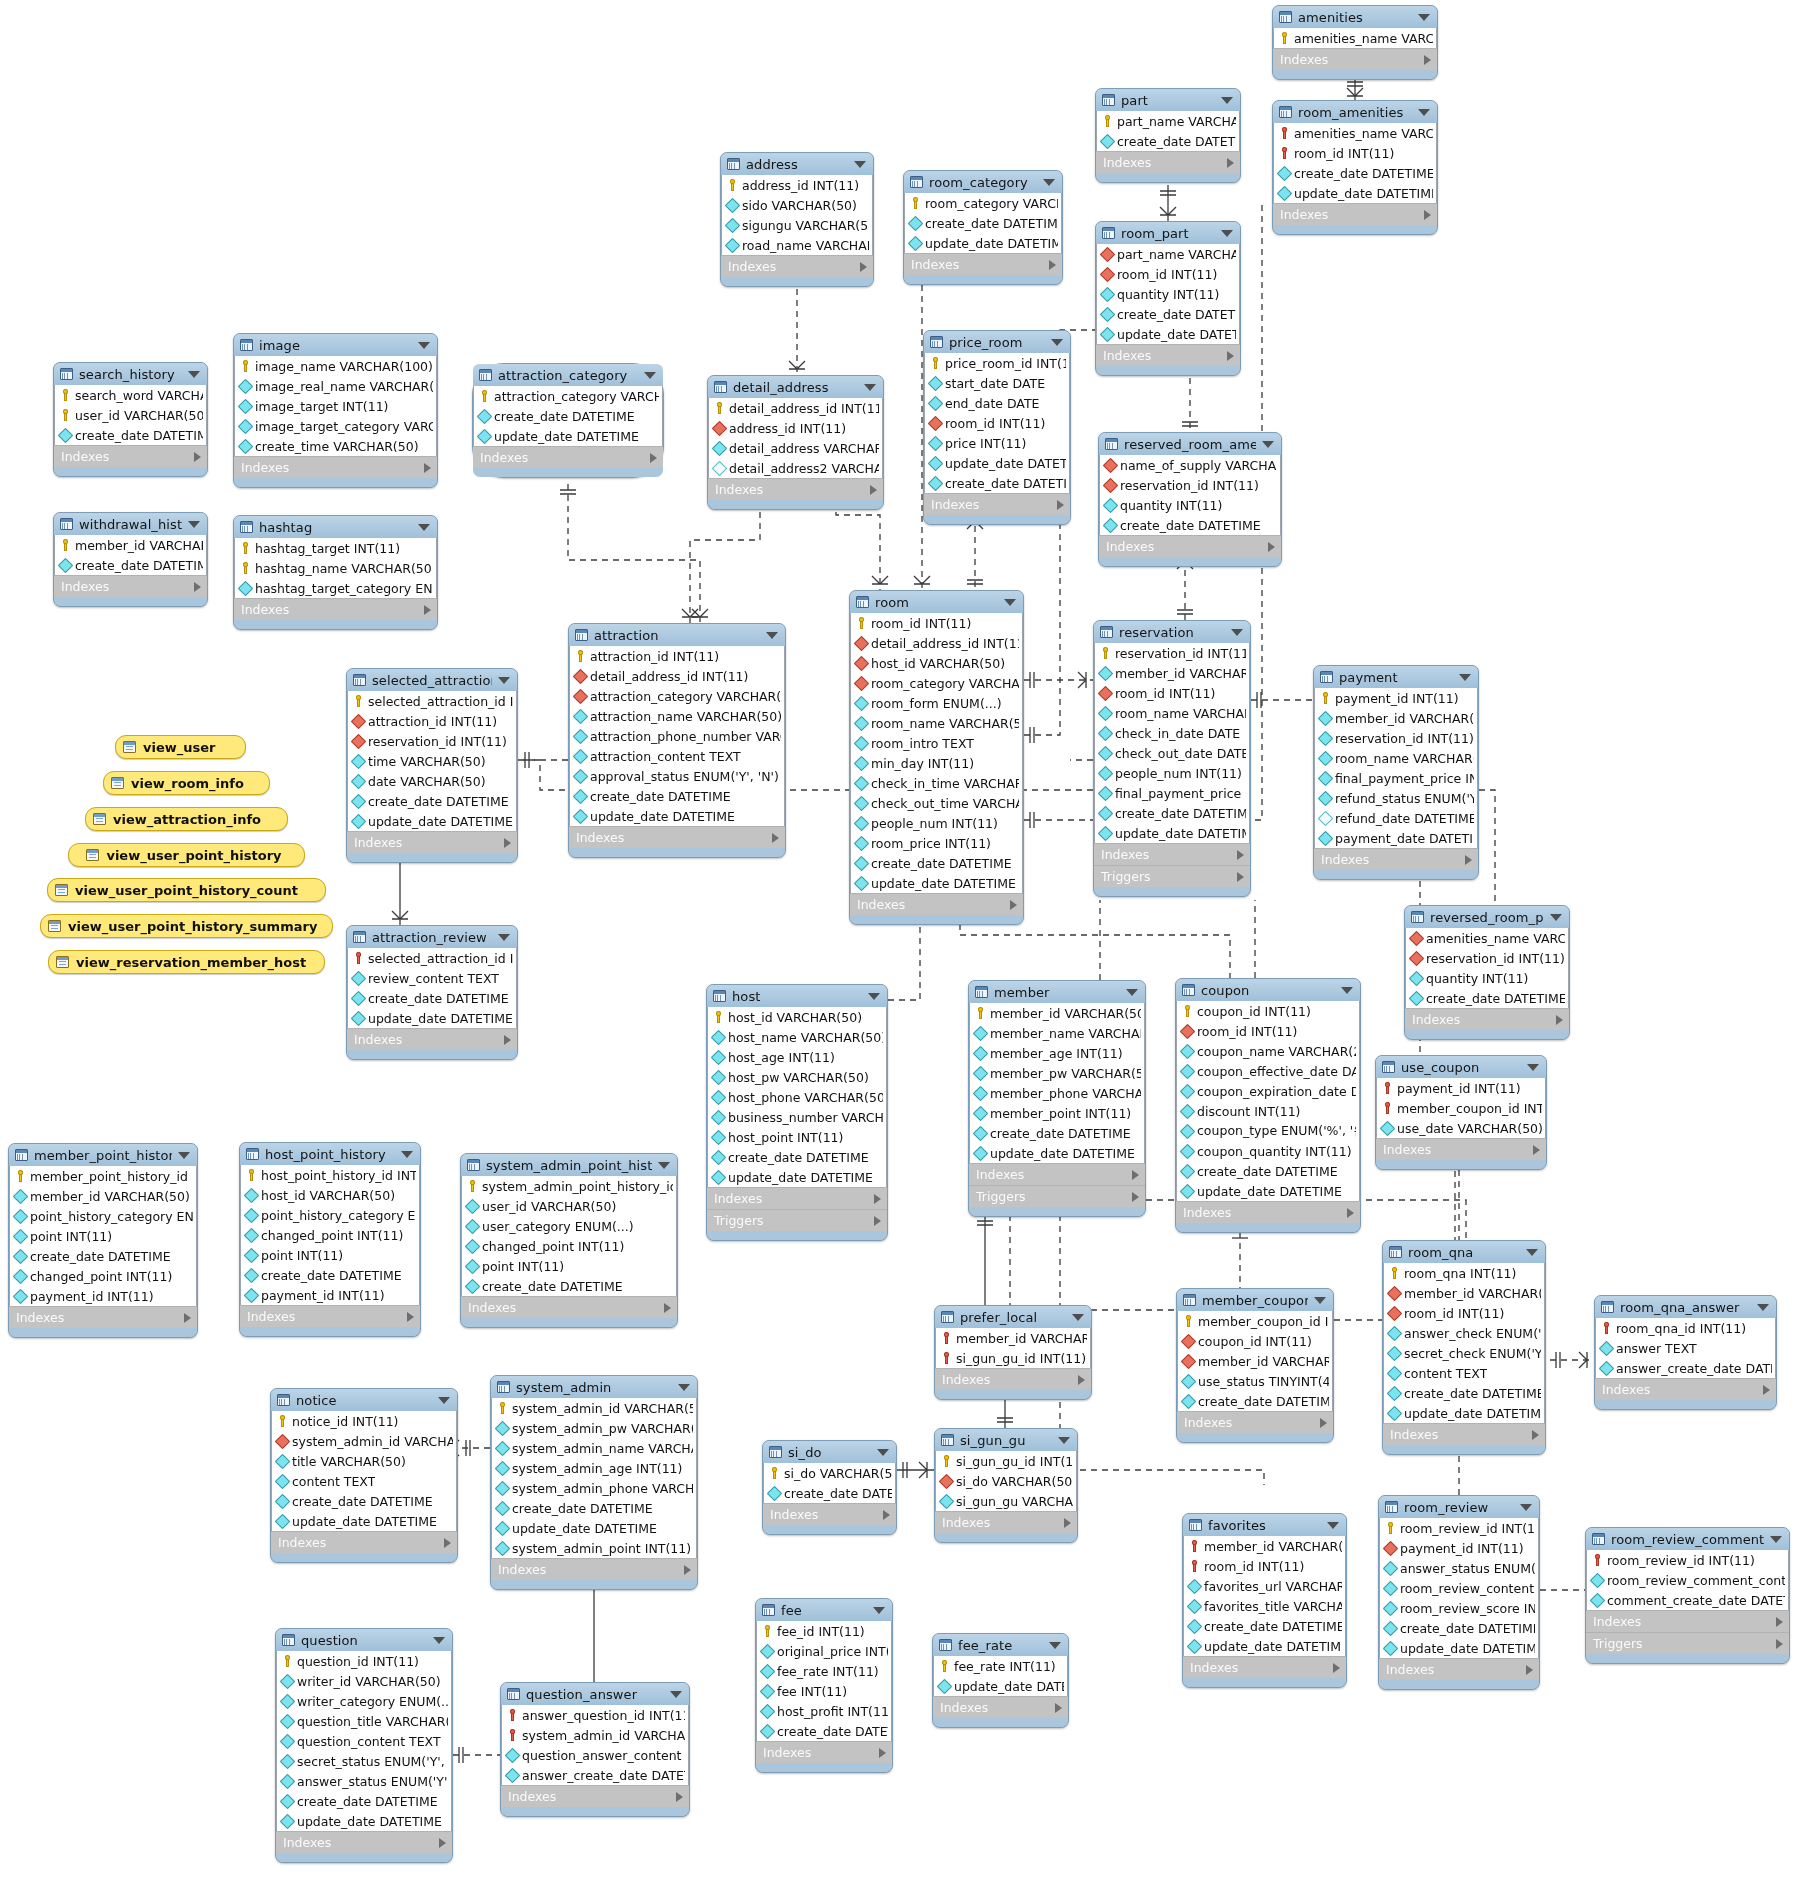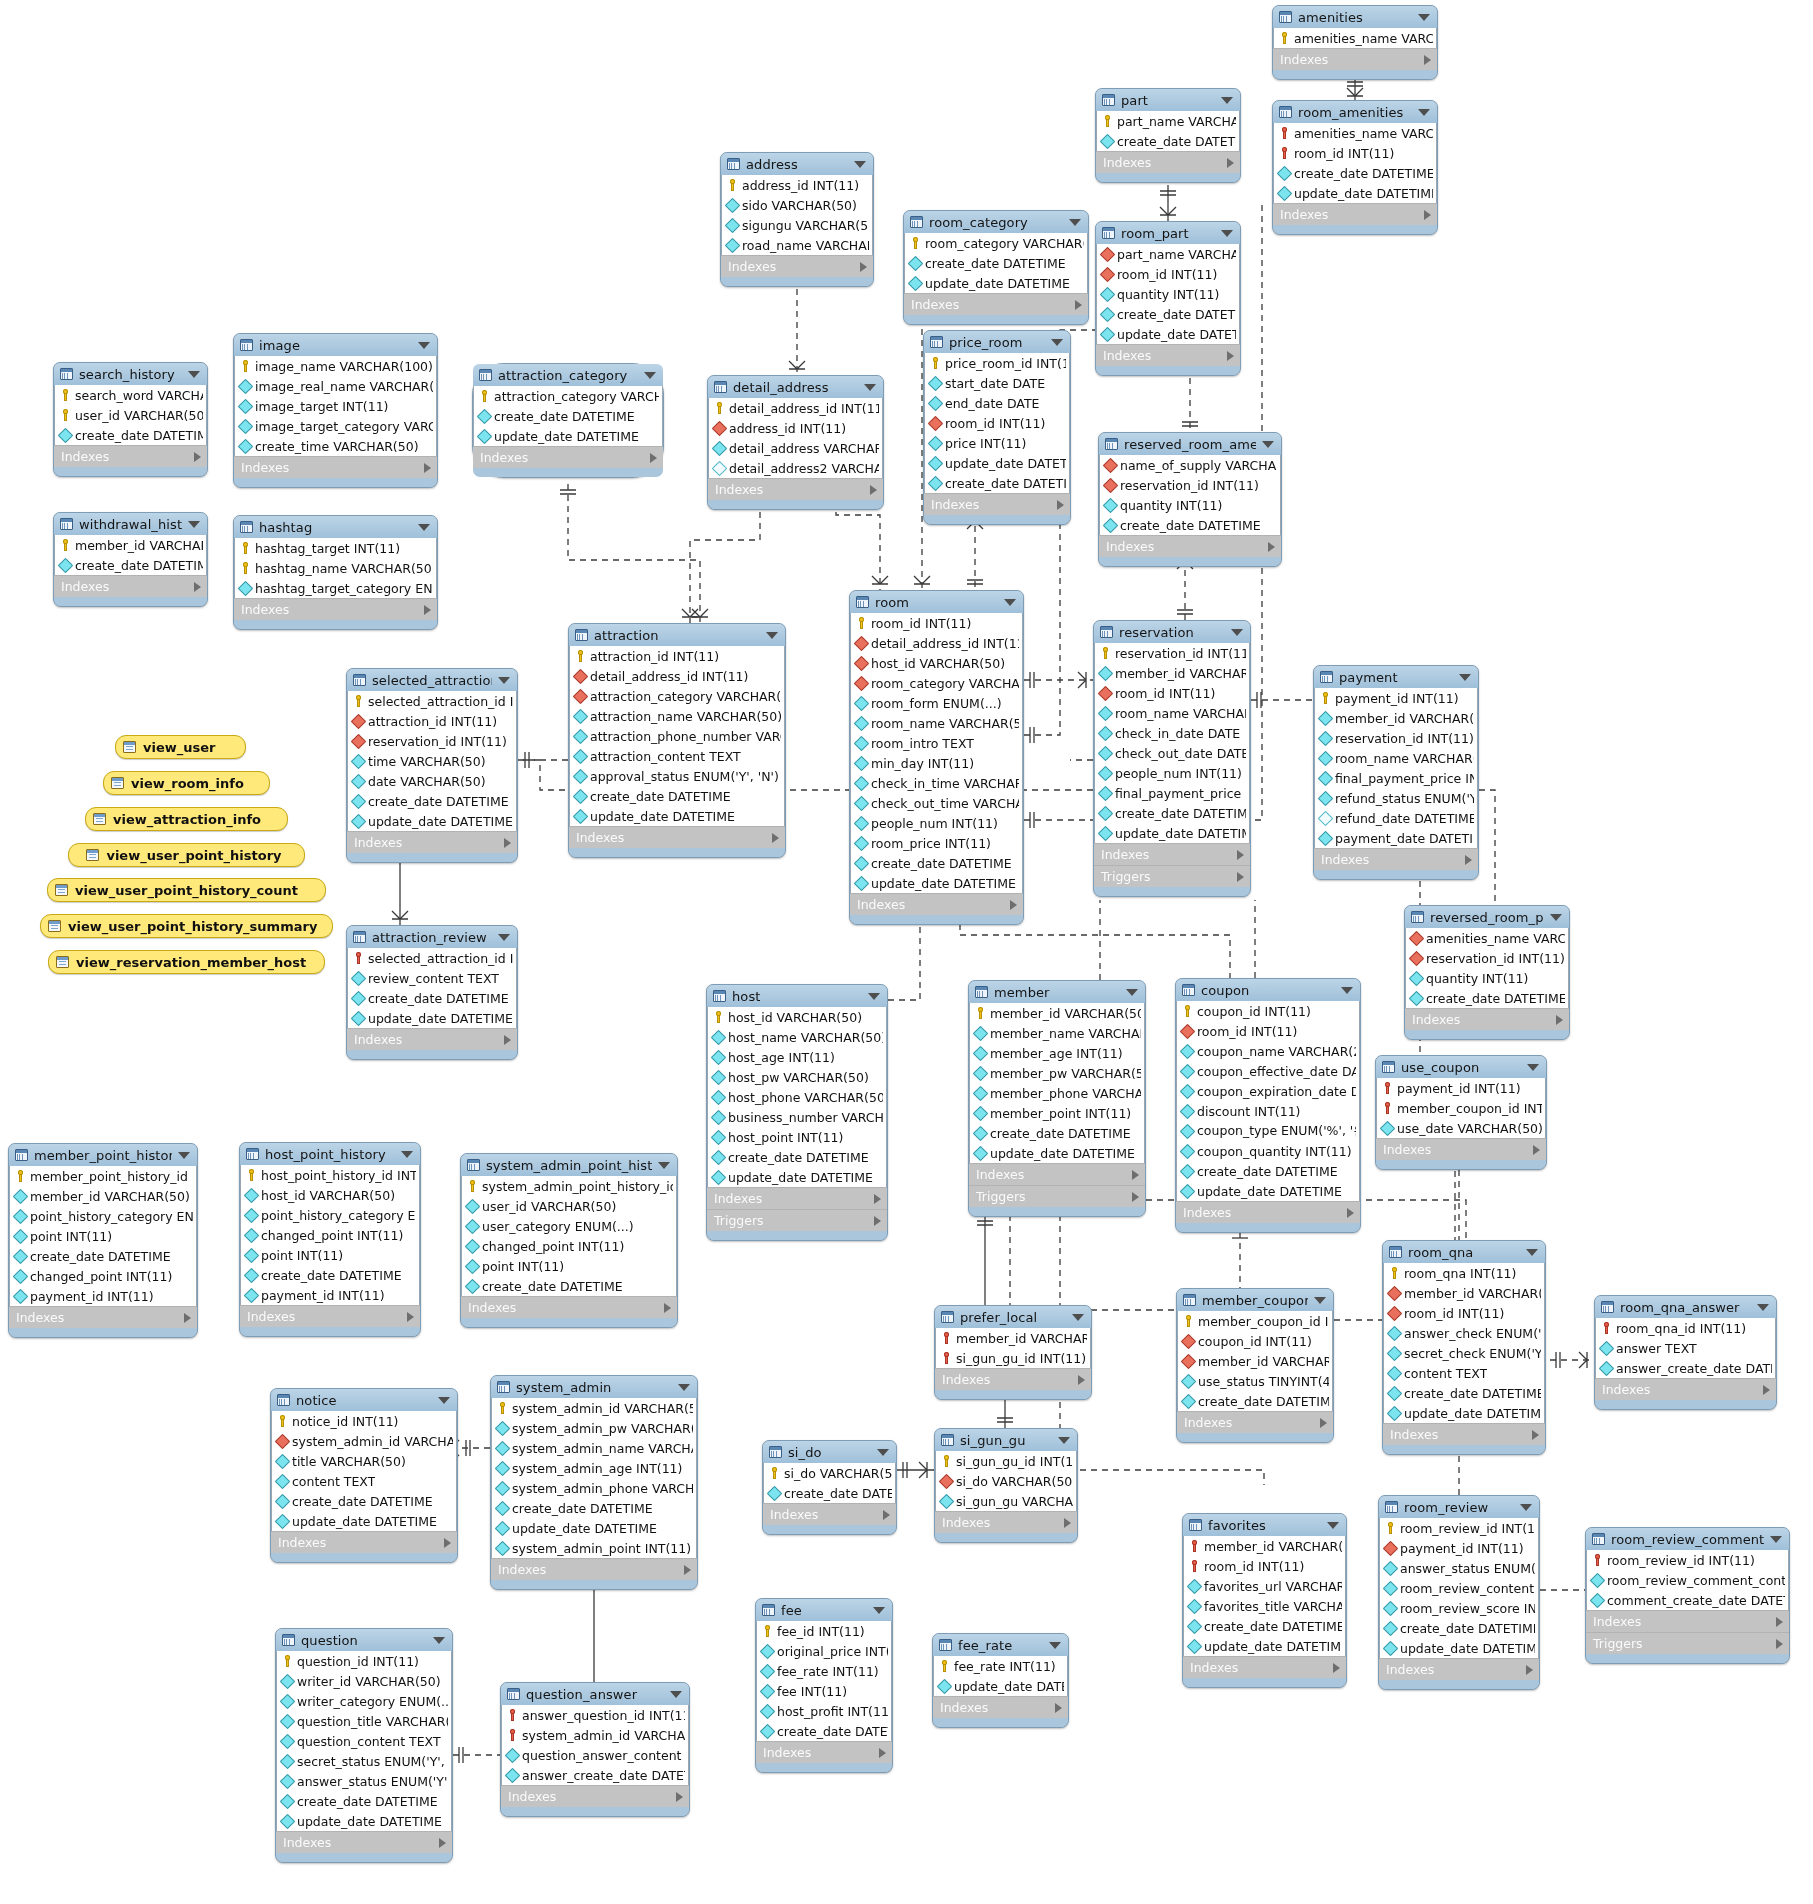--- a/index.html
+++ b/index.html
@@ -371,21 +371,21 @@
           <span class="g nl"></span>
           <span class="lbl">detail_address2 VARCHAR(255)</span>
         </div>
       </div>
       <div class="sec">
         <span>Indexes</span>
         <span class="arw"></span>
       </div>
       <div class="foot"></div>
     </div>
-    <div class="tbl" style="left: 903px; top: 170px; width: 186px; margin-top: 40px;">
+    <div class="tbl" style="left: 903px; top: 170px; width: 160px;">
       <div class="hdr">
         <span class="ticon"></span>
         <span class="tname">room_category</span>
         <span class="caret"></span>
       </div>
       <div class="cols">
         <div class="col">
           <span class="g pk"></span>
           <span class="lbl">room_category VARCHAR(50)</span>
         </div>

